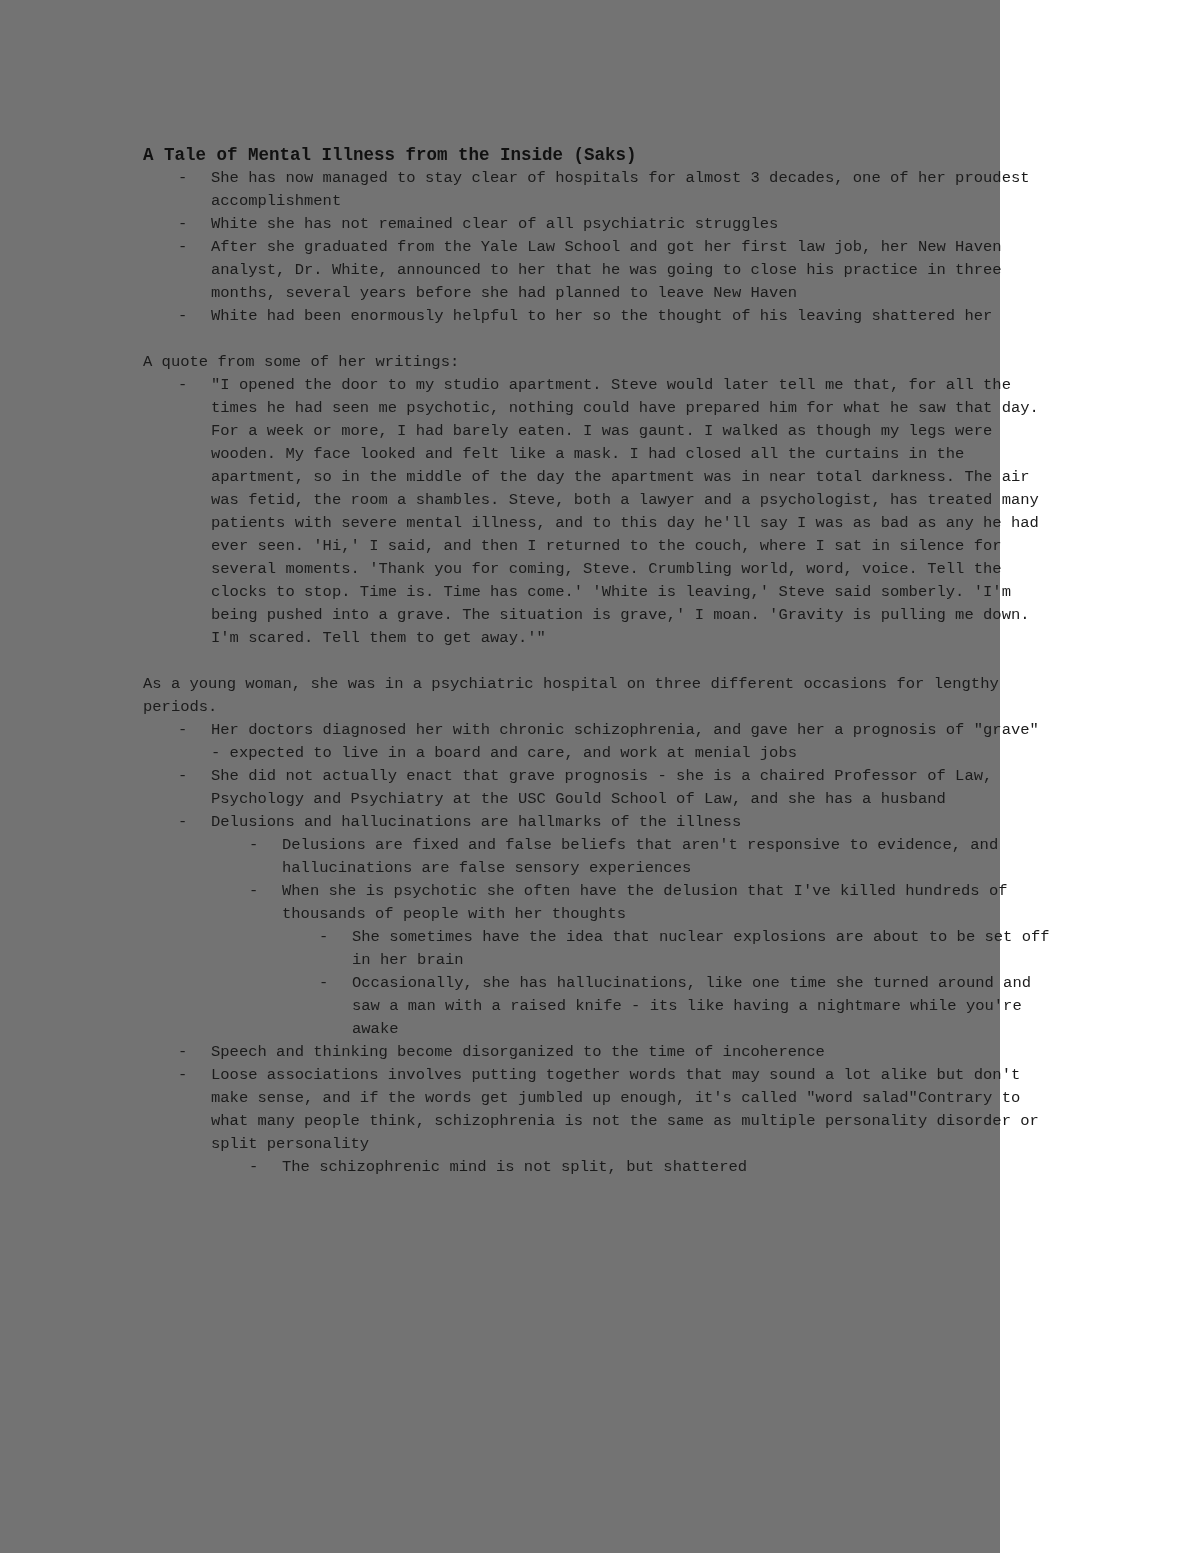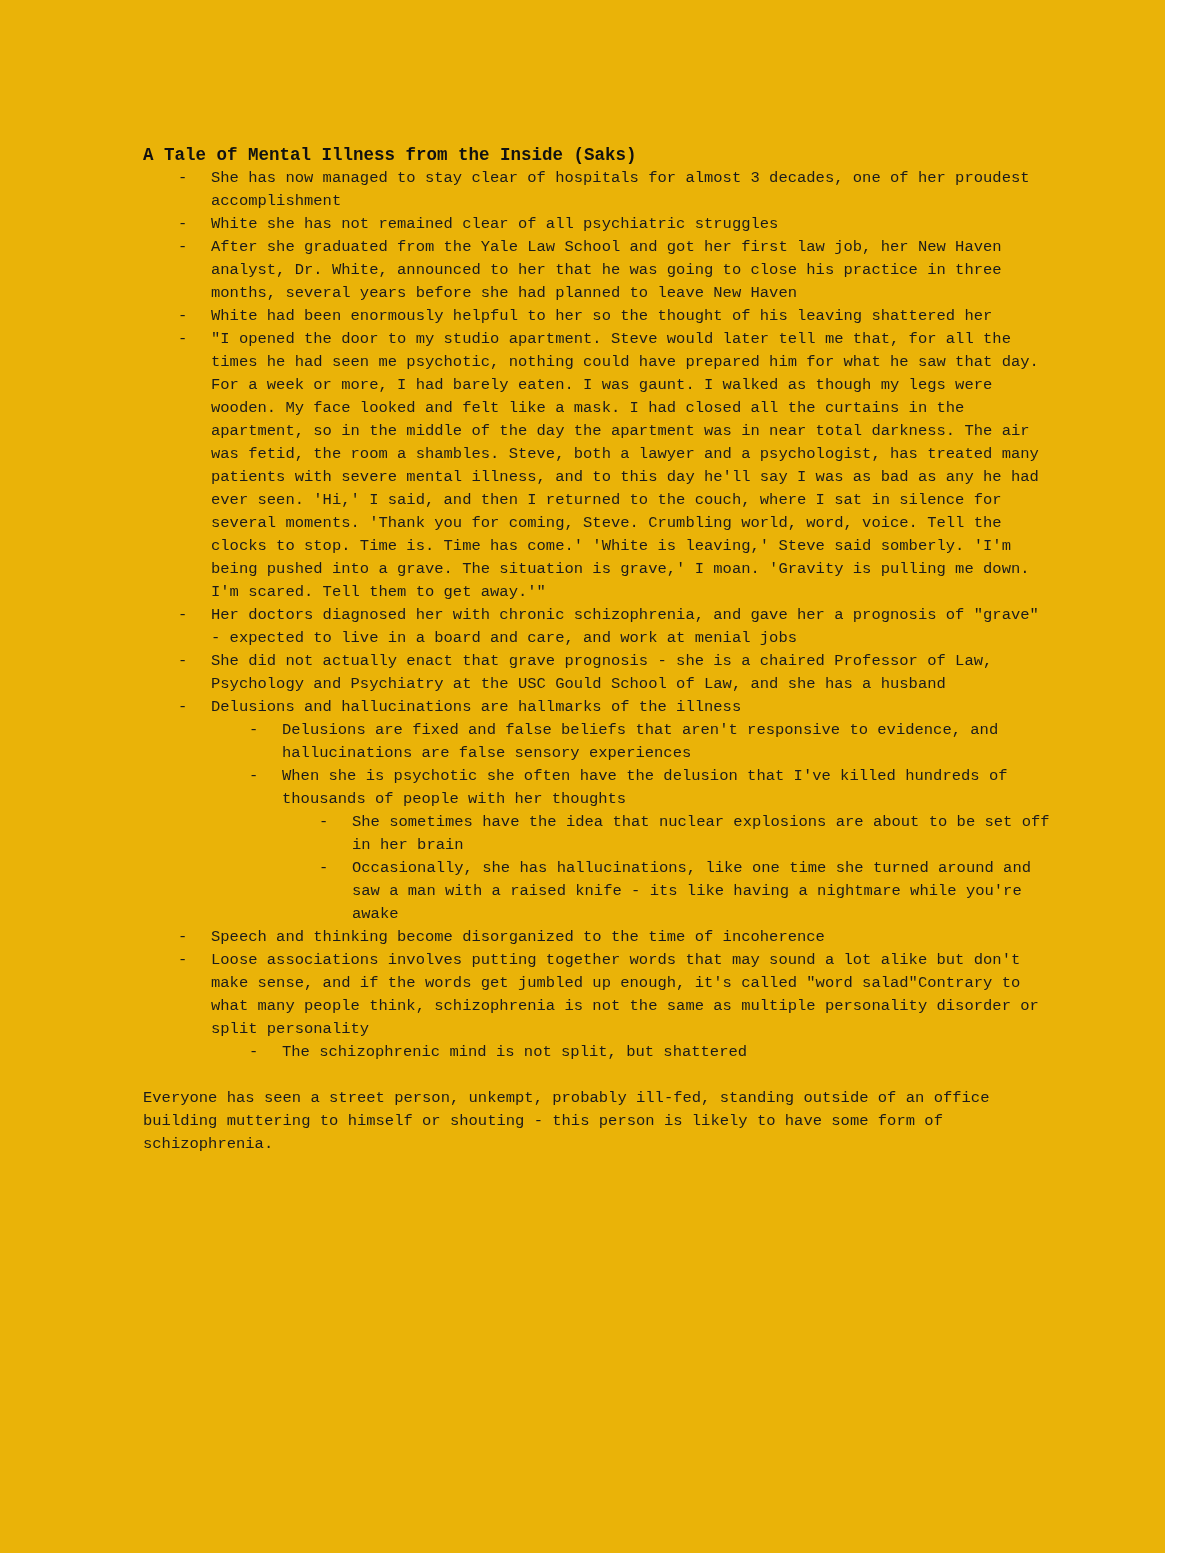--- a/index.html
+++ b/index.html
@@ -3,24 +3,24 @@
 <meta charset="utf-8">
 <title>A Tale of Mental Illness from the Inside (Saks)</title>
 <style>
   html, body {
     margin: 0;
     padding: 0;
     background: #ffffff;
   }
   .page {
     position: relative;
-    width: 1165px;
+    width: 1000px;
     min-height: 1553px;
     box-sizing: border-box;
-    background: #eab308;
+    background: #737373;
     padding: 143px 145px 80px 143px;
     font-family: "Liberation Mono", "DejaVu Sans Mono", monospace;
     font-size: 15.5px;
     line-height: 23px;
     color: #1b1b1b;
   }
   .doc-title {
     margin: 0;
     font-family: "Liberation Mono", "DejaVu Sans Mono", monospace;
     font-size: 17.5px;
@@ -74,26 +74,28 @@
         </div>
         <div class="list-item level-1">
           <span class="marker">-</span>
           <span class="item-text">After she graduated from the Yale Law School and got her first law job, her New Haven analyst, Dr. White, announced to her that he was going to close his practice in three months, several years before she had planned to leave New Haven</span>
         </div>
         <div class="list-item level-1">
           <span class="marker">-</span>
           <span class="item-text">White had been enormously helpful to her so the thought of his leaving shattered her</span>
         </div>
       </div>
+      <p class="para">A quote from some of her writings:</p>
       <div class="list">
         <div class="list-item level-1">
           <span class="marker">-</span>
           <span class="item-text">"I opened the door to my studio apartment. Steve would later tell me that, for all the times he had seen me psychotic, nothing could have prepared him for what he saw that day. For a week or more, I had barely eaten. I was gaunt. I walked as though my legs were wooden. My face looked and felt like a mask. I had closed all the curtains in the apartment, so in the middle of the day the apartment was in near total darkness. The air was fetid, the room a shambles. Steve, both a lawyer and a psychologist, has treated many patients with severe mental illness, and to this day he'll say I was as bad as any he had ever seen. 'Hi,' I said, and then I returned to the couch, where I sat in silence for several moments. 'Thank you for coming, Steve. Crumbling world, word, voice. Tell the clocks to stop. Time is. Time has come.' 'White is leaving,' Steve said somberly. 'I'm being pushed into a grave. The situation is grave,' I moan. 'Gravity is pulling me down. I'm scared. Tell them to get away.'"</span>
         </div>
       </div>
+      <p class="para">As a young woman, she was in a psychiatric hospital on three different occasions for lengthy periods.</p>
       <div class="list">
         <div class="list-item level-1">
           <span class="marker">-</span>
           <span class="item-text">Her doctors diagnosed her with chronic schizophrenia, and gave her a prognosis of "grave" - expected to live in a board and care, and work at menial jobs</span>
         </div>
         <div class="list-item level-1">
           <span class="marker">-</span>
           <span class="item-text">She did not actually enact that grave prognosis - she is a chaired Professor of Law, Psychology and Psychiatry at the USC Gould School of Law, and she has a husband</span>
         </div>
       </div>
@@ -124,15 +126,14 @@
         </div>
         <div class="list-item level-1">
           <span class="marker">-</span>
           <span class="item-text">Loose associations involves putting together words that may sound a lot alike but don't make sense, and if the words get jumbled up enough, it's called "word salad"Contrary to what many people think, schizophrenia is not the same as multiple personality disorder or split personality</span>
         </div>
         <div class="list-item level-2">
           <span class="marker">-</span>
           <span class="item-text">The schizophrenic mind is not split, but shattered</span>
         </div>
       </div>
-      <p class="para">Everyone has seen a street person, unkempt, probably ill-fed, standing outside of an office building muttering to himself or shouting - this person is likely to have some form of schizophrenia.</p>
     </div>
 </div>
 
 </body></html>

